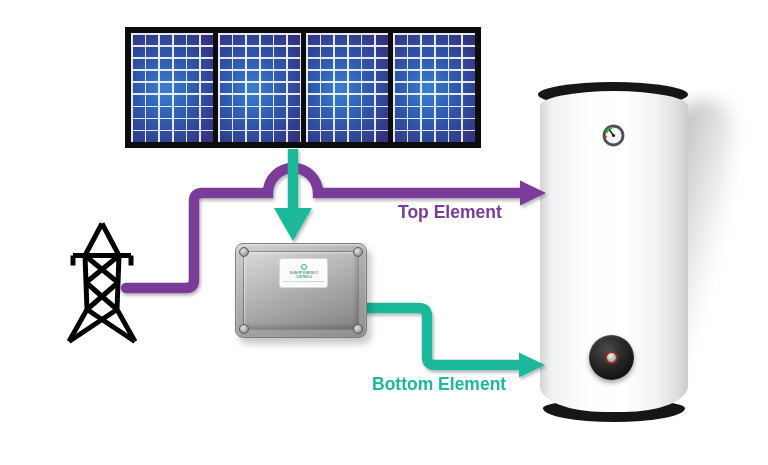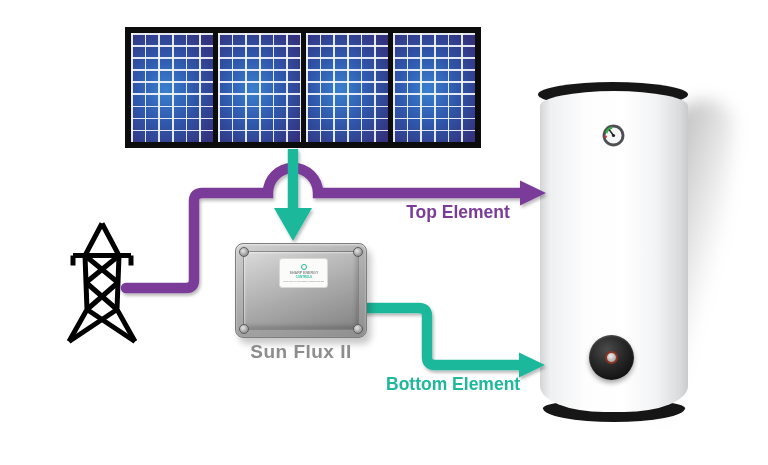--- a/index.html
+++ b/index.html
@@ -26,23 +26,23 @@
       radial-gradient(ellipse 75% 65% at 42% 52%, #3a80d0 0%, #2f58ac 48%, #34317d 100%);
   }
   
   #connectors{position:absolute;left:0;top:0;z-index:3;}
   .purple-stroke{stroke:var(--purple);}
   .purple-fill{fill:var(--purple);}
   .teal-stroke{stroke:var(--teal);}
   .teal-fill{fill:var(--teal);}
   
   .flow-label{position:absolute;font-weight:bold;font-size:17.5px;z-index:4;white-space:nowrap;}
-  #top-element-label{left:398px;top:202px;width:120px;text-align:center;color:var(--purple);}
+  #top-element-label{left:398px;top:202px;width:120px;text-align:left;color:var(--purple);}
   #power-limit-label{left:378px;top:279px;color:var(--teal);}
-  #bottom-element-label{left:386px;top:374px;color:var(--teal);}
+  #bottom-element-label{left:372px;top:374px;color:var(--teal);}
   
   #controller-box{
     position:absolute;left:235px;top:243px;width:132px;height:95px;z-index:3;
     border-radius:8px;border:1px solid #7d7d7d;box-sizing:border-box;
     background:linear-gradient(160deg,#d2d2d2 0%,#b9b9b9 30%,#a8a8a8 55%,#8e8e8e 100%);
     box-shadow:4px 6px 7px rgba(0,0,0,.22), inset 0 1px 2px rgba(255,255,255,.6);
   }
   #controller-lid{
     position:absolute;left:7px;top:7px;right:7px;bottom:7px;border-radius:5px;
     border:1px solid rgba(95,95,95,.55);
@@ -176,18 +176,17 @@
     <div class="screw" id="screw-tr"></div>
     <div class="screw" id="screw-bl"></div>
     <div class="screw" id="screw-br"></div>
     <div id="controller-plate">
       <div id="plate-logo"></div>
       <div class="plate-line" id="plate-brand">SHARP ENERGY</div>
       <div class="plate-line" id="plate-series">CONTROLS</div>
       <div class="plate-line" id="plate-subtitle">SOLAR HOT WATER CONTROLLER</div>
     </div>
   </div>
-  <div id="controller-caption">Sun Flux II</div>
 
   <div class="flow-label" id="top-element-label">Top Element</div>
   <div class="flow-label" id="bottom-element-label">Bottom Element</div>
 
 </div>
 
 </body></html>

